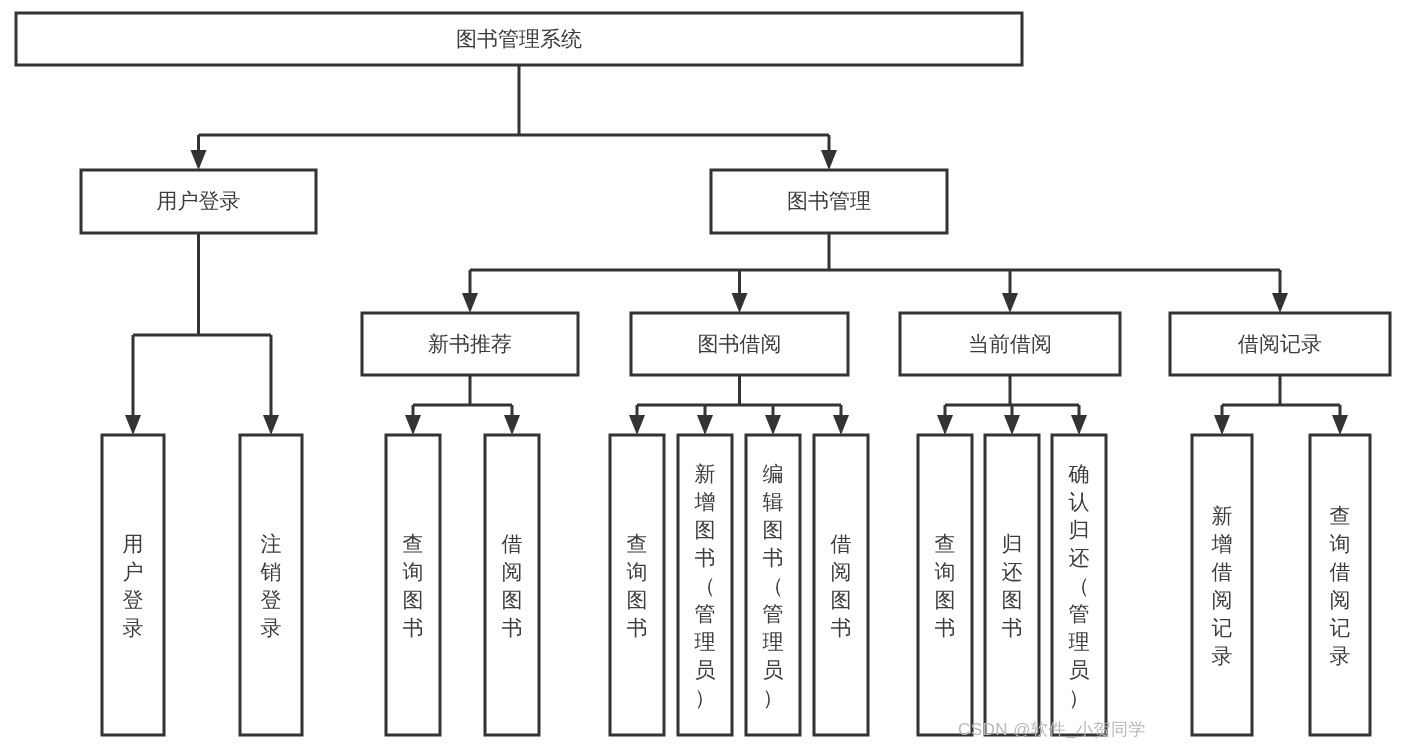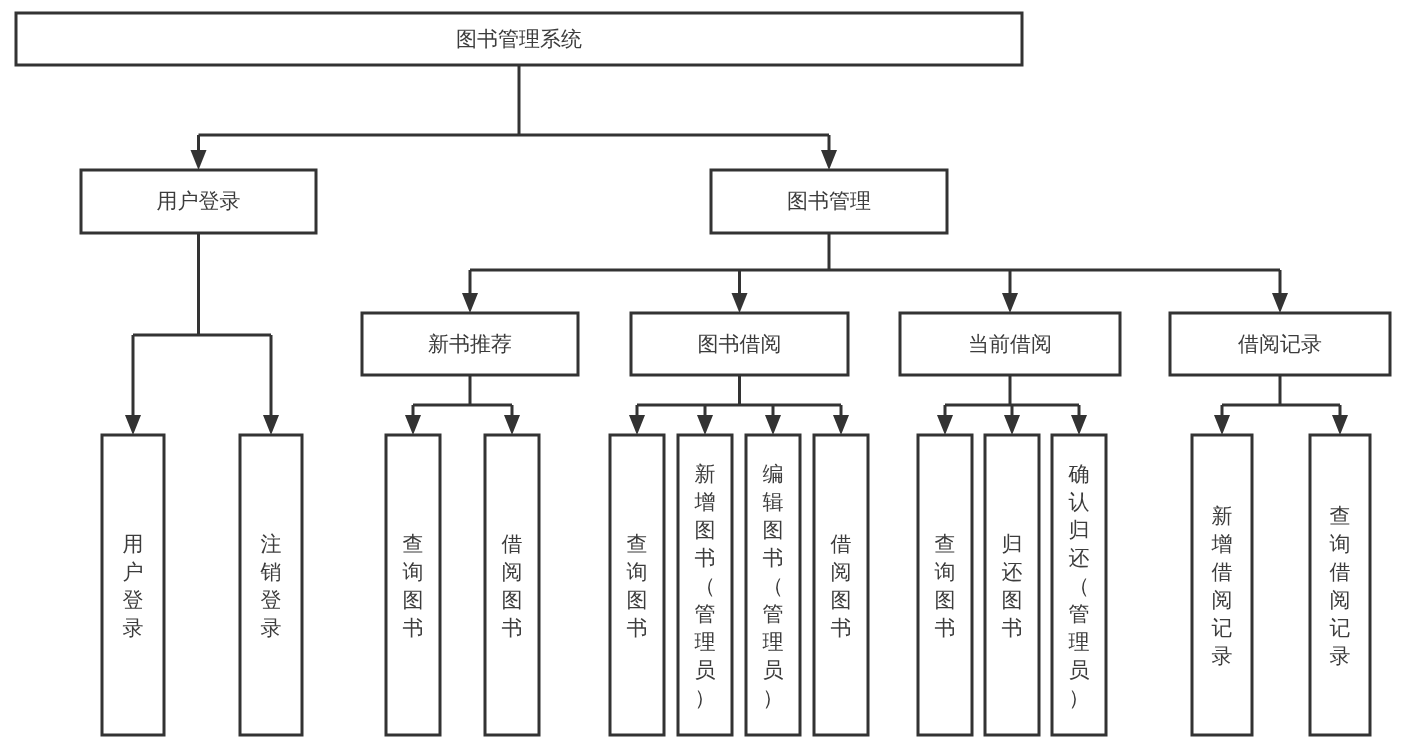--- a/index.html
+++ b/index.html
@@ -259,13 +259,14 @@
           <rect x="1310" y="435" width="60" height="300" class="node-box"></rect>
           <text x="1340" y="522.84" class="node-label-v">查</text>
           <text x="1340" y="550.84" class="node-label-v">询</text>
           <text x="1340" y="578.84" class="node-label-v">借</text>
           <text x="1340" y="606.84" class="node-label-v">阅</text>
           <text x="1340" y="634.84" class="node-label-v">记</text>
           <text x="1340" y="662.84" class="node-label-v">录</text>
         </g>
       </g>
   </svg>
+  <div class="watermark">CSDN @软件_小贺同学</div>
 </div>
 
 </body></html>

